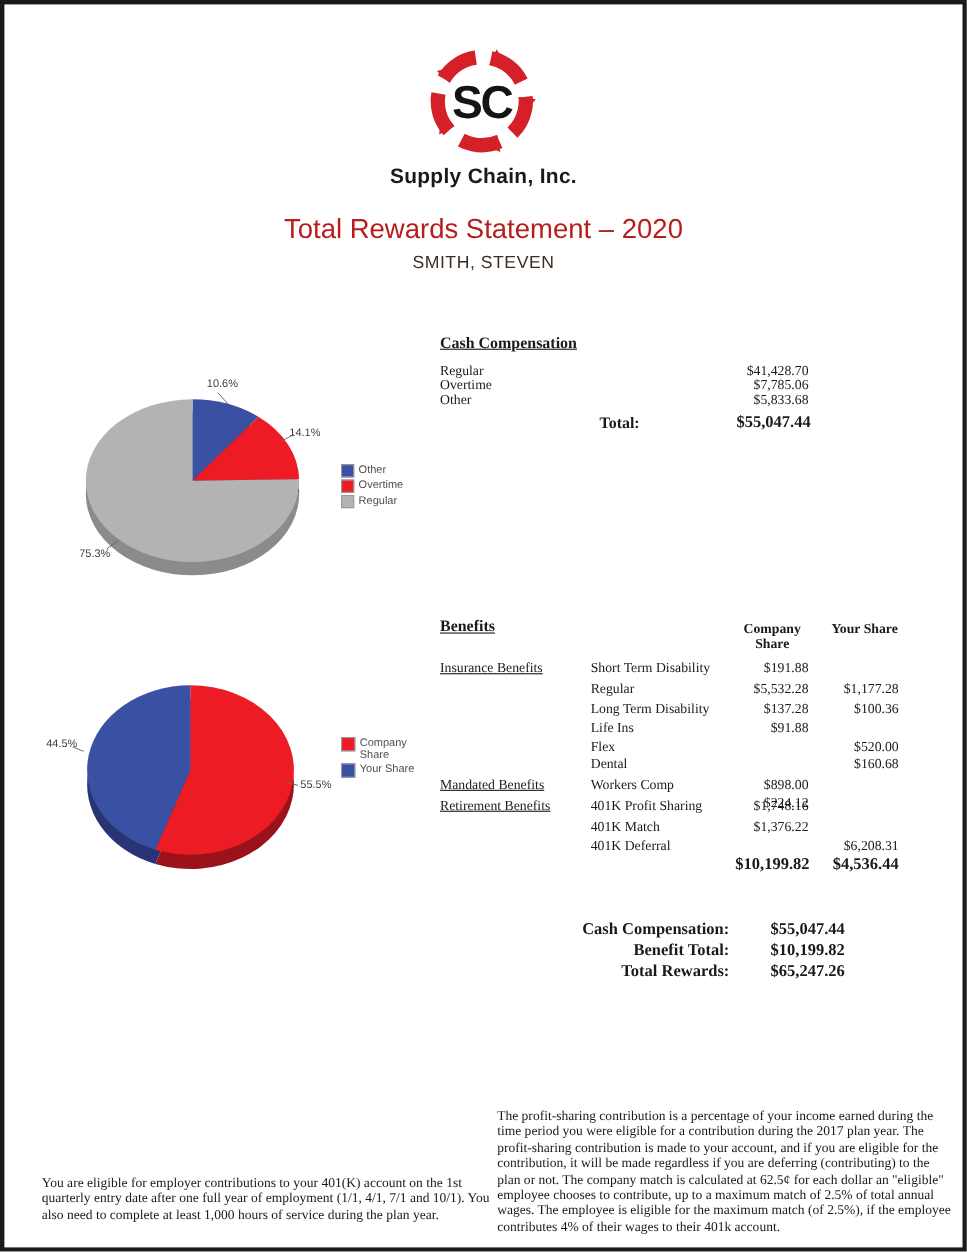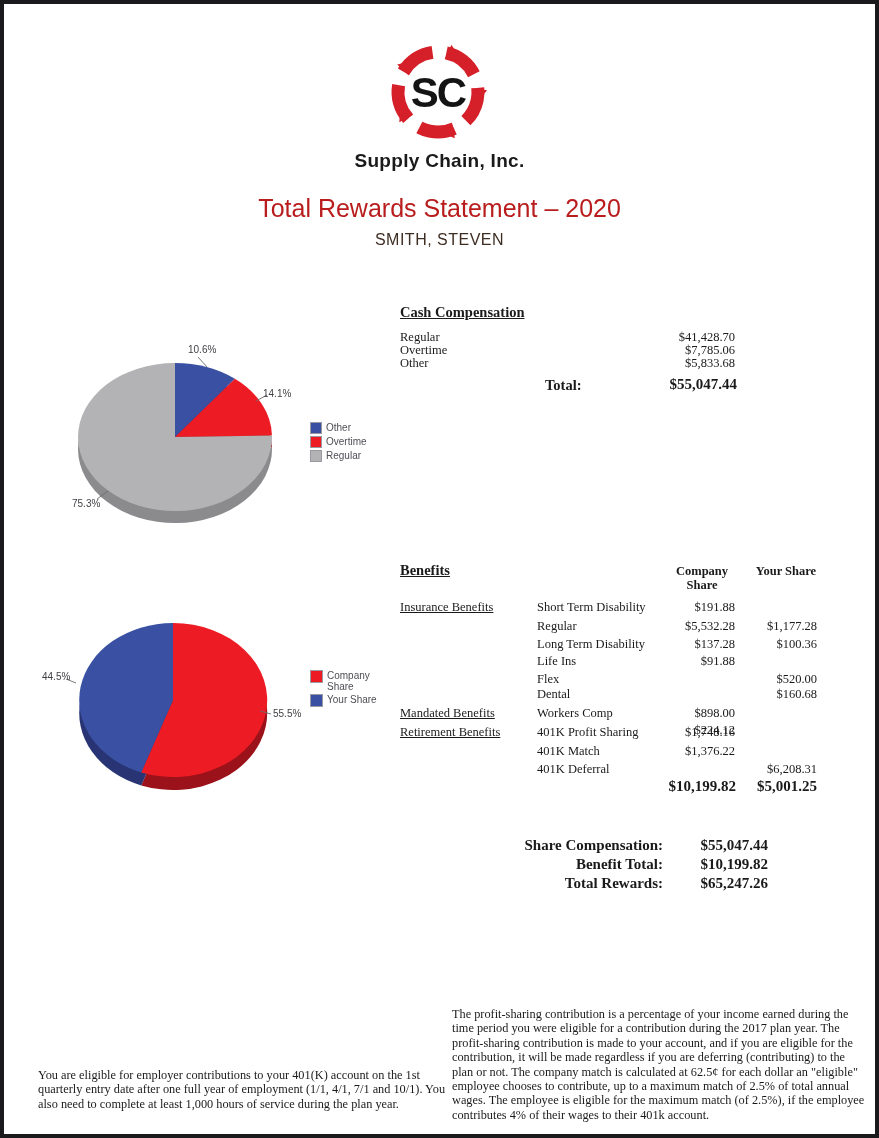--- a/index.html
+++ b/index.html
@@ -147,21 +147,21 @@
 
   <div class="abs b-item" style="top:744px;">401K Match</div>
   <div class="abs b-company" style="top:744px;">$1,376.22</div>
   <div class="abs b-your" style="top:744px;"></div>
 
   <div class="abs b-item" style="top:762px;">401K Deferral</div>
   <div class="abs b-company" style="top:762px;"></div>
   <div class="abs b-your" style="top:762px;">$6,208.31</div>
 
   <div class="abs bold" style="left:596px;top:778px;width:140px;text-align:right;font-size:15px;">$10,199.82</div>
-  <div class="abs bold" style="left:697px;top:778px;width:120px;text-align:right;font-size:15px;">$5,001.25</div>
+  <div class="abs bold" style="left:697px;top:778px;width:120px;text-align:right;font-size:15px;">$4,536.44</div>
 
   <div class="pie-box" style="left:30px;top:598px;width:375px;height:210px;">
     <svg width="375" height="210">
         <path d="M143,115 L143.0,38.0 A94,77 0 1 1 111.2,187.4 Z" fill="#9c121b"></path>
         <path d="M143,115 L111.2,187.4 A94,77 0 0 1 143.0,38.0 Z" fill="#283473"></path>
         <path d="M143,102 L143.0,25.0 A94,77 0 1 1 111.2,174.4 Z" fill="#ed1c24"></path>
         <path d="M143,102 L111.2,174.4 A94,77 0 0 1 143.0,25.0 Z" fill="#3a51a3"></path>
       </svg>
     <svg class="leader" width="375" height="210">
       <line x1="46" y1="85" x2="36" y2="81" stroke="#6a6a6a" stroke-width="0.9"></line>
@@ -174,21 +174,21 @@
           <span class="sw" style="width: 11px; height: 11px; background: rgb(237, 28, 36);"></span>
           <span class="lg-label">Company Share</span>
         </div>
       <div class="lg-row">
           <span class="sw" style="width: 11px; height: 11px; background: rgb(58, 81, 163);"></span>
           <span class="lg-label">Your Share</span>
         </div>
     </div>
   </div>
 
-  <div class="abs sum-label" style="top:837px;">Share Compensation:</div>
+  <div class="abs sum-label" style="top:837px;">Cash Compensation:</div>
   <div class="abs sum-val" style="top:837px;">$55,047.44</div>
   <div class="abs sum-label" style="top:856px;">Benefit Total:</div>
   <div class="abs sum-val" style="top:856px;">$10,199.82</div>
   <div class="abs sum-label" style="top:875px;">Total Rewards:</div>
   <div class="abs sum-val" style="top:875px;">$65,247.26</div>
 
   <div class="abs foot" style="left:38px;top:1068px;width:414px;">You are eligible for employer contributions to your 401(K) account on the 1st quarterly entry date after one full year of employment (1/1, 4/1, 7/1 and 10/1). You also need to complete at least 1,000 hours of service during the plan year.</div>
   <div class="abs foot" style="left:452px;top:1007px;width:416px;">The profit-sharing contribution is a percentage of your income earned during the time period you were eligible for a contribution during the 2017 plan year.  The profit-sharing contribution is made to your account, and if you are eligible for the contribution, it will be made regardless if you are deferring (contributing) to the plan or not.  The company match is calculated at 62.5¢ for each dollar an "eligible" employee chooses to contribute, up to a maximum match of 2.5% of total annual wages.  The employee is eligible for the maximum match (of 2.5%), if the employee contributes 4% of their wages to their 401k account.</div>
 </div>
 

